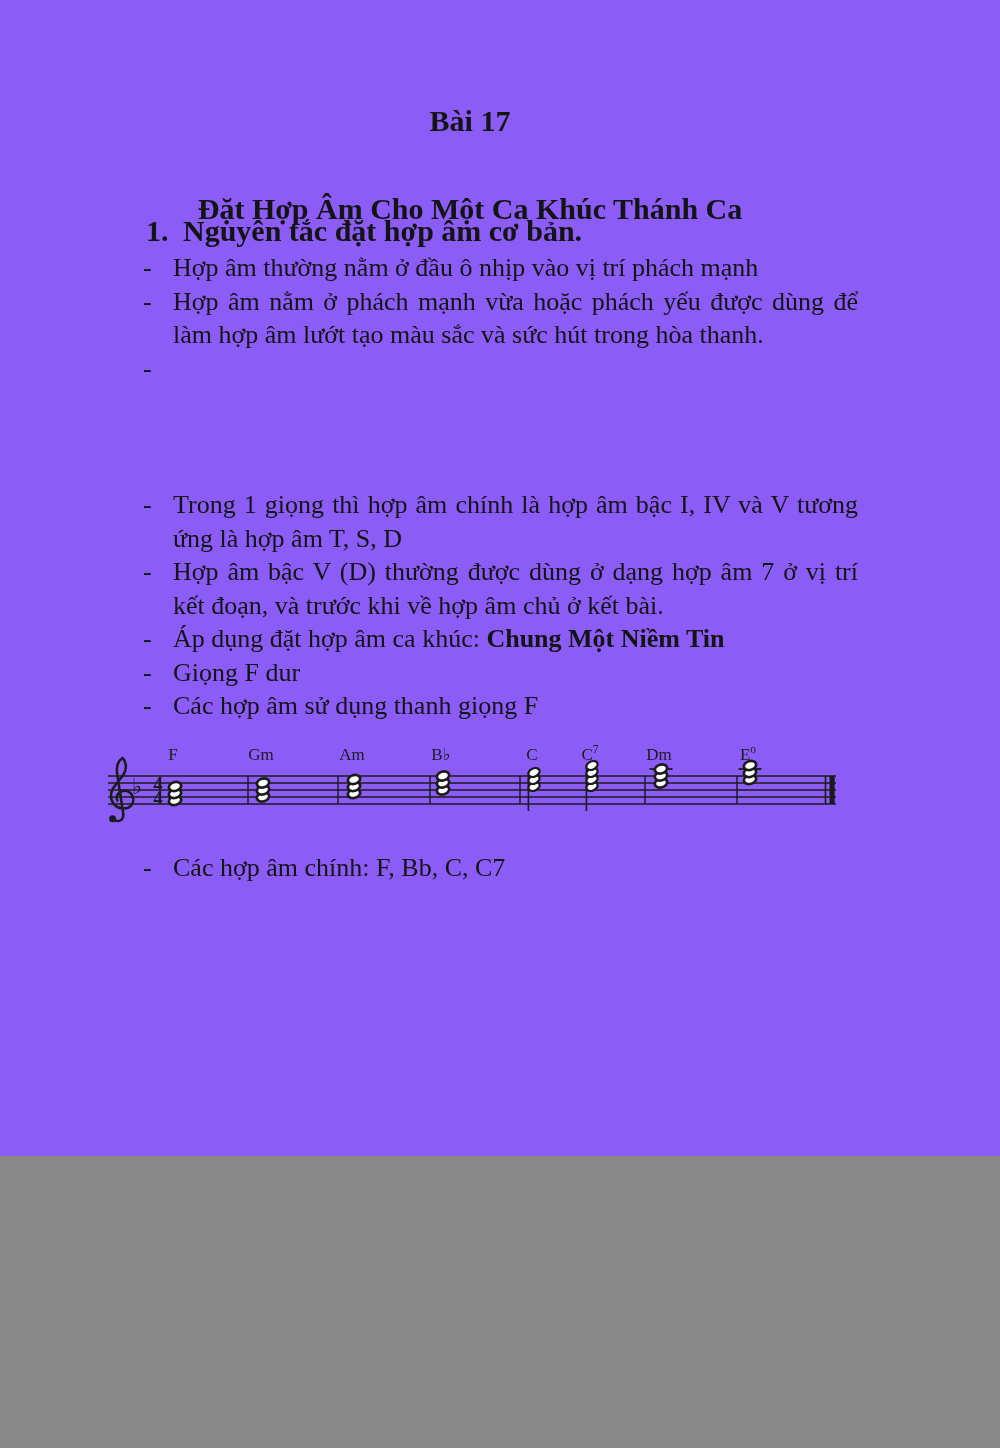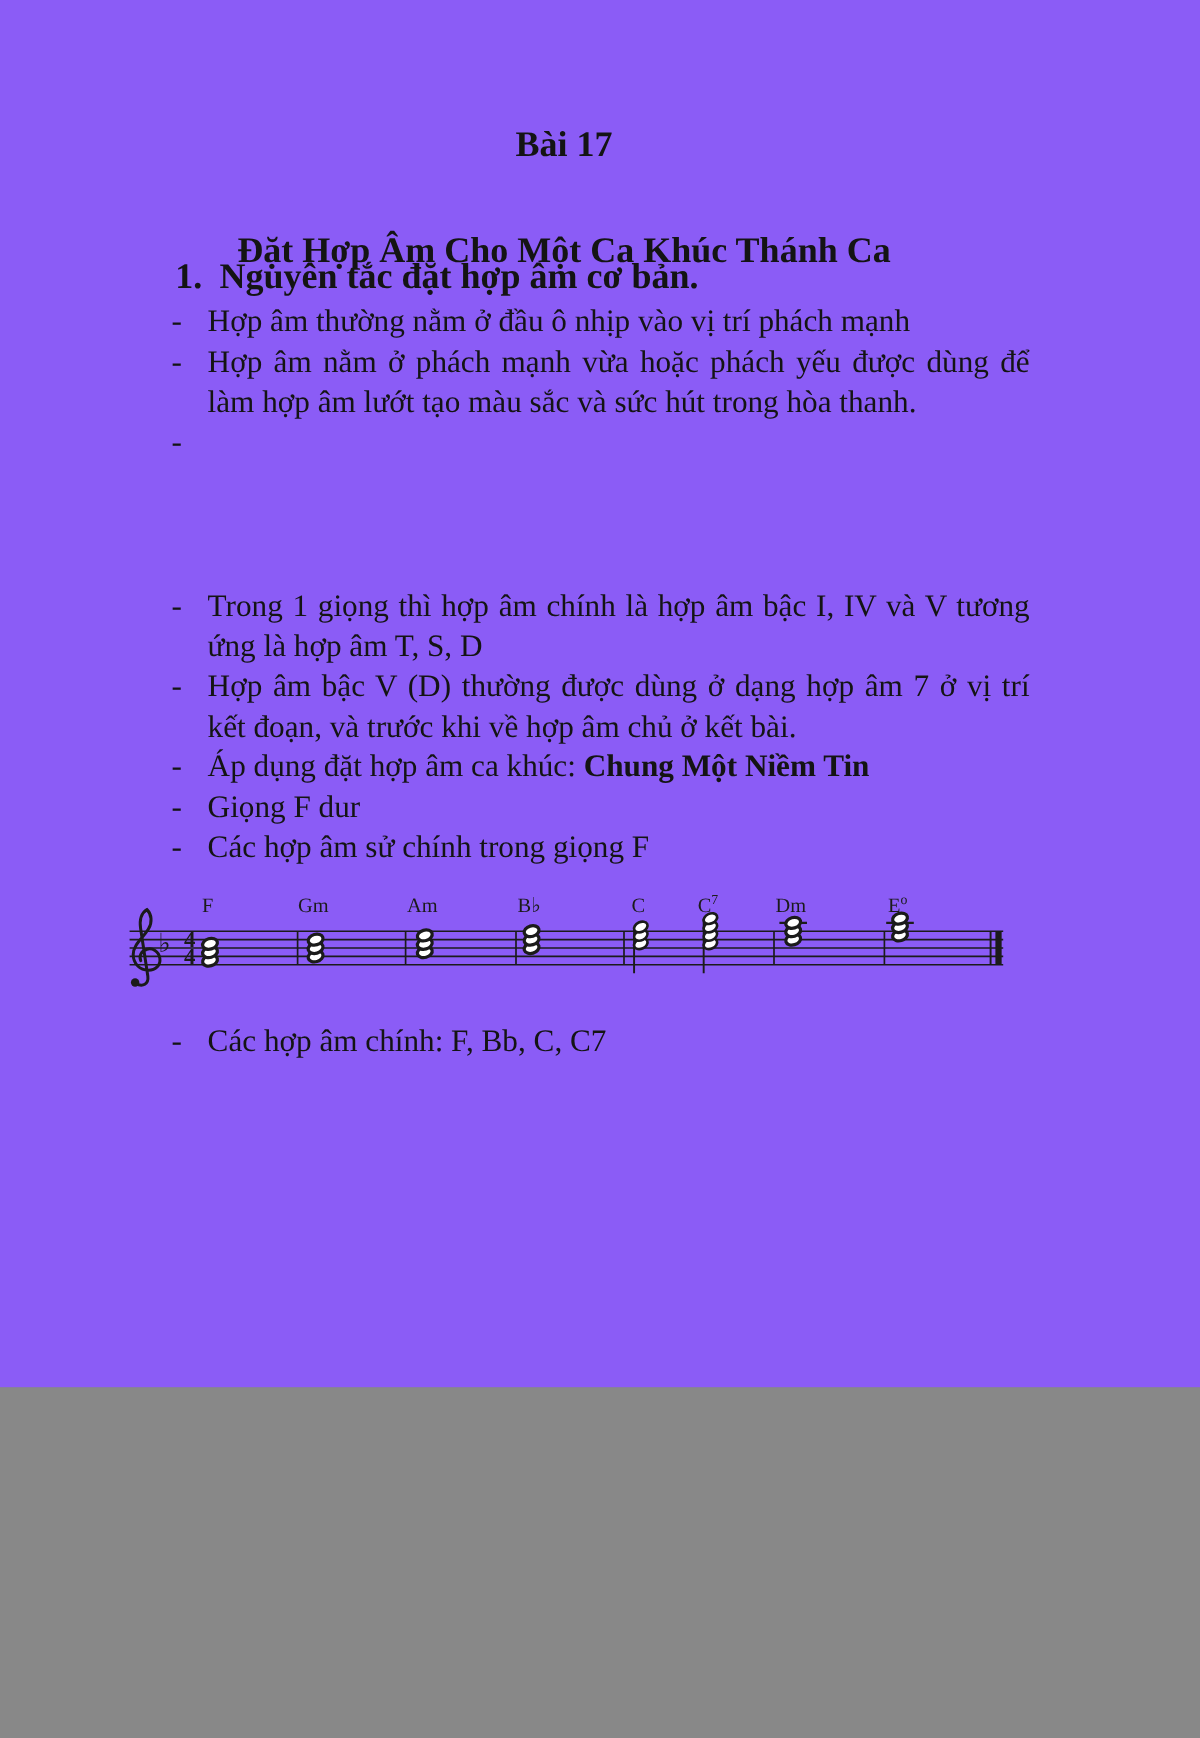--- a/index.html
+++ b/index.html
@@ -56,21 +56,21 @@
     <div class="bullet-item">
       <span class="dash">-</span><span>Hợp âm bậc V (D) thường được dùng ở dạng hợp âm 7 ở vị trí kết đoạn, và trước khi về hợp âm chủ ở kết bài.</span>
     </div>
     <div class="bullet-item">
       <span class="dash">-</span><span>Áp dụng đặt hợp âm ca khúc: </span><span class="b">Chung Một Niềm Tin</span>
     </div>
     <div class="bullet-item">
       <span class="dash">-</span><span>Giọng F dur</span>
     </div>
     <div class="bullet-item">
-      <span class="dash">-</span><span>Các hợp âm sử chính trong giọng F</span>
+      <span class="dash">-</span><span>Các hợp âm sử dụng thanh giọng F</span>
     </div>
   </div>
 
   <div class="staff-wrap">
     <svg id="staff-svg" width="1000" height="118" viewBox="0 0 1000 118">
         <line x1="108" y1="43" x2="836" y2="43" stroke="#1b1b1b" stroke-width="1.3"></line>
         <line x1="108" y1="50" x2="836" y2="50" stroke="#1b1b1b" stroke-width="1.3"></line>
         <line x1="108" y1="57" x2="836" y2="57" stroke="#1b1b1b" stroke-width="1.3"></line>
         <line x1="108" y1="64" x2="836" y2="64" stroke="#1b1b1b" stroke-width="1.3"></line>
         <line x1="108" y1="71" x2="836" y2="71" stroke="#1b1b1b" stroke-width="1.3"></line>

